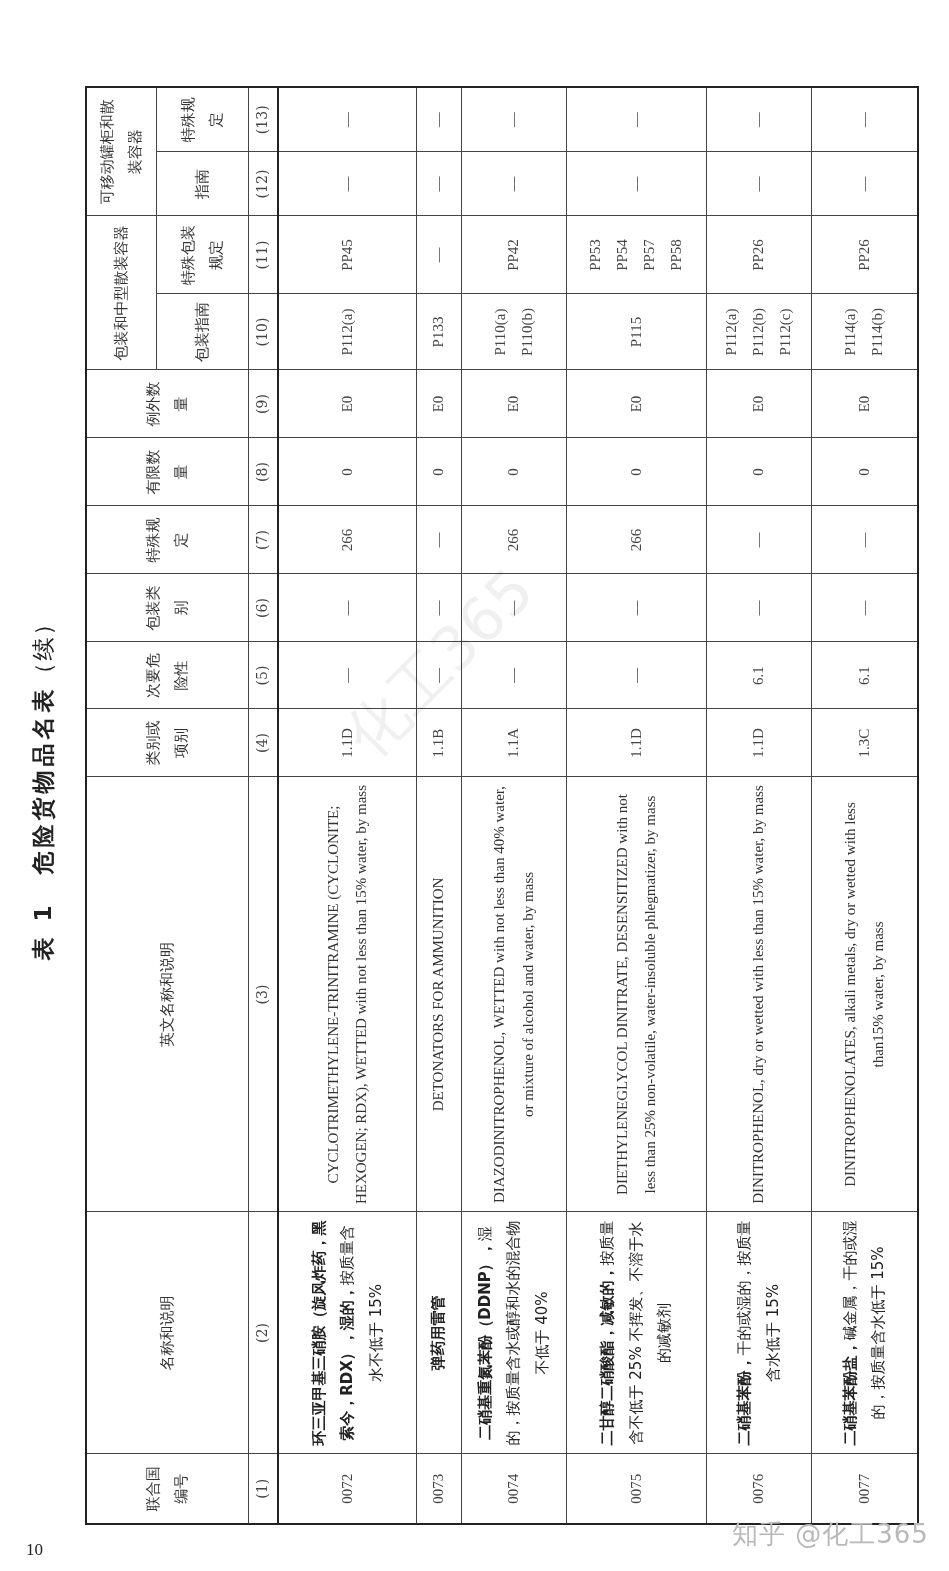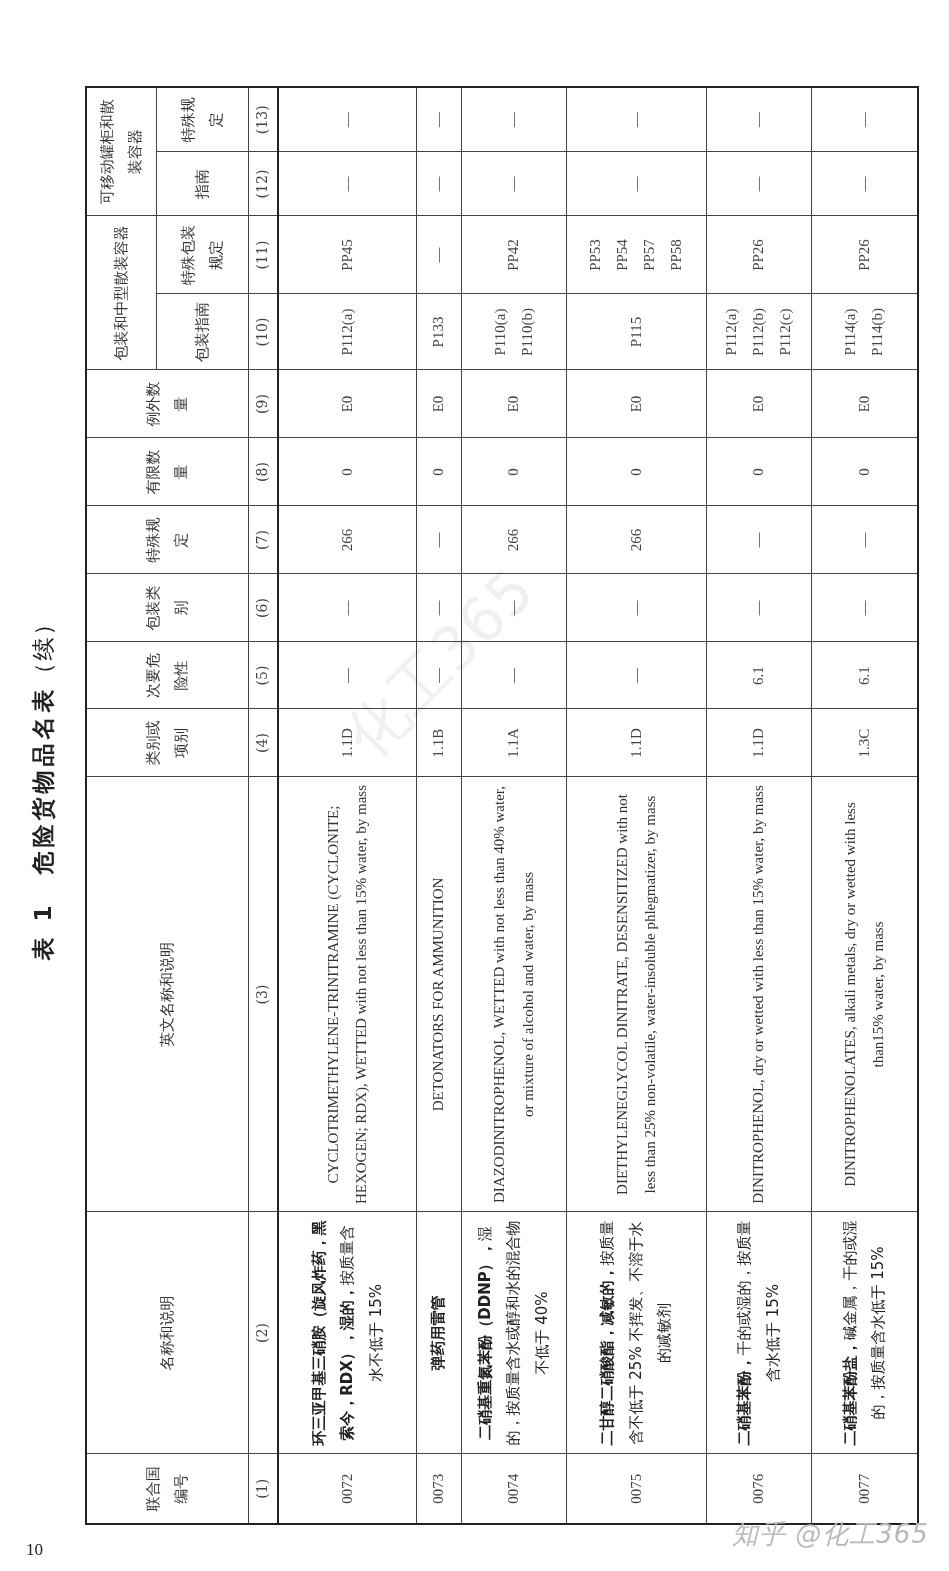--- a/index.html
+++ b/index.html
@@ -2,21 +2,21 @@
 <html><head>
 <meta charset="utf-8">
 <style>
   html, body { margin:0; padding:0; background:#ffffff; }
   body { width:949px; height:1571px; position:relative; overflow:hidden; font-family:"DejaVu Serif","Liberation Serif",serif; color:#222; }
   .page { position:absolute; left:0; top:1571px; width:1571px; height:949px; transform-origin:0 0; transform:rotate(-90deg); background:#fff; }
   
   .gb { position:absolute; left:20px; top:30px; font-size:19px; color:#111; font-family:"DejaVu Sans","Liberation Sans",sans-serif; }
   .gb b { font-family:"DejaVu Serif","Liberation Serif",serif; font-weight:bold; margin-right:10px; }
   .pageno { position:absolute; left:26px; top:1540px; font-size:17px; color:#222; font-family:"Liberation Serif",serif; }
-  .zhihu { position:absolute; left:732px; top:1517px; font-size:26px; color:#b9b9b9; font-family:"DejaVu Sans",sans-serif; letter-spacing:1px;font-style:italic; }
+  .zhihu { position:absolute; left:732px; top:1517px; font-size:26px; color:#b9b9b9; font-family:"DejaVu Sans",sans-serif; letter-spacing:1px; }
   .title { position:absolute; left:0; width:1571px; top:28px; text-align:center; font-size:23px; font-weight:bold; font-family:"DejaVu Sans","Liberation Sans",sans-serif; letter-spacing:4px; }
   .title .cont { font-weight:normal; letter-spacing:2px; }
   table.grid { position:absolute; left:46px; top:85px; border-collapse:collapse; table-layout:fixed; width:1437px; border:2px solid #222; }
   table.grid td, table.grid th { border:1px solid #444; text-align:center; vertical-align:middle; font-weight:normal; padding:0 6px; font-size:15px; line-height:1.9; }
   th.hd { font-family:"DejaVu Sans",sans-serif; font-size:15px; color:#333; line-height:1.7; }
   tr.nums td { font-size:14px; color:#444; border-bottom:2px solid #222; }
   td.cn { text-align:left; font-family:"DejaVu Sans",sans-serif; font-size:15px; line-height:2.0; padding:4px 8px; }
   td.cn b { font-weight:bold; }
   td.en { text-align:left; font-family:"Liberation Serif","DejaVu Serif",serif; font-size:16px; line-height:1.95; padding:4px 10px; color:#333; }
   td.val { font-family:"Liberation Serif",serif; font-size:15px; color:#444; }

